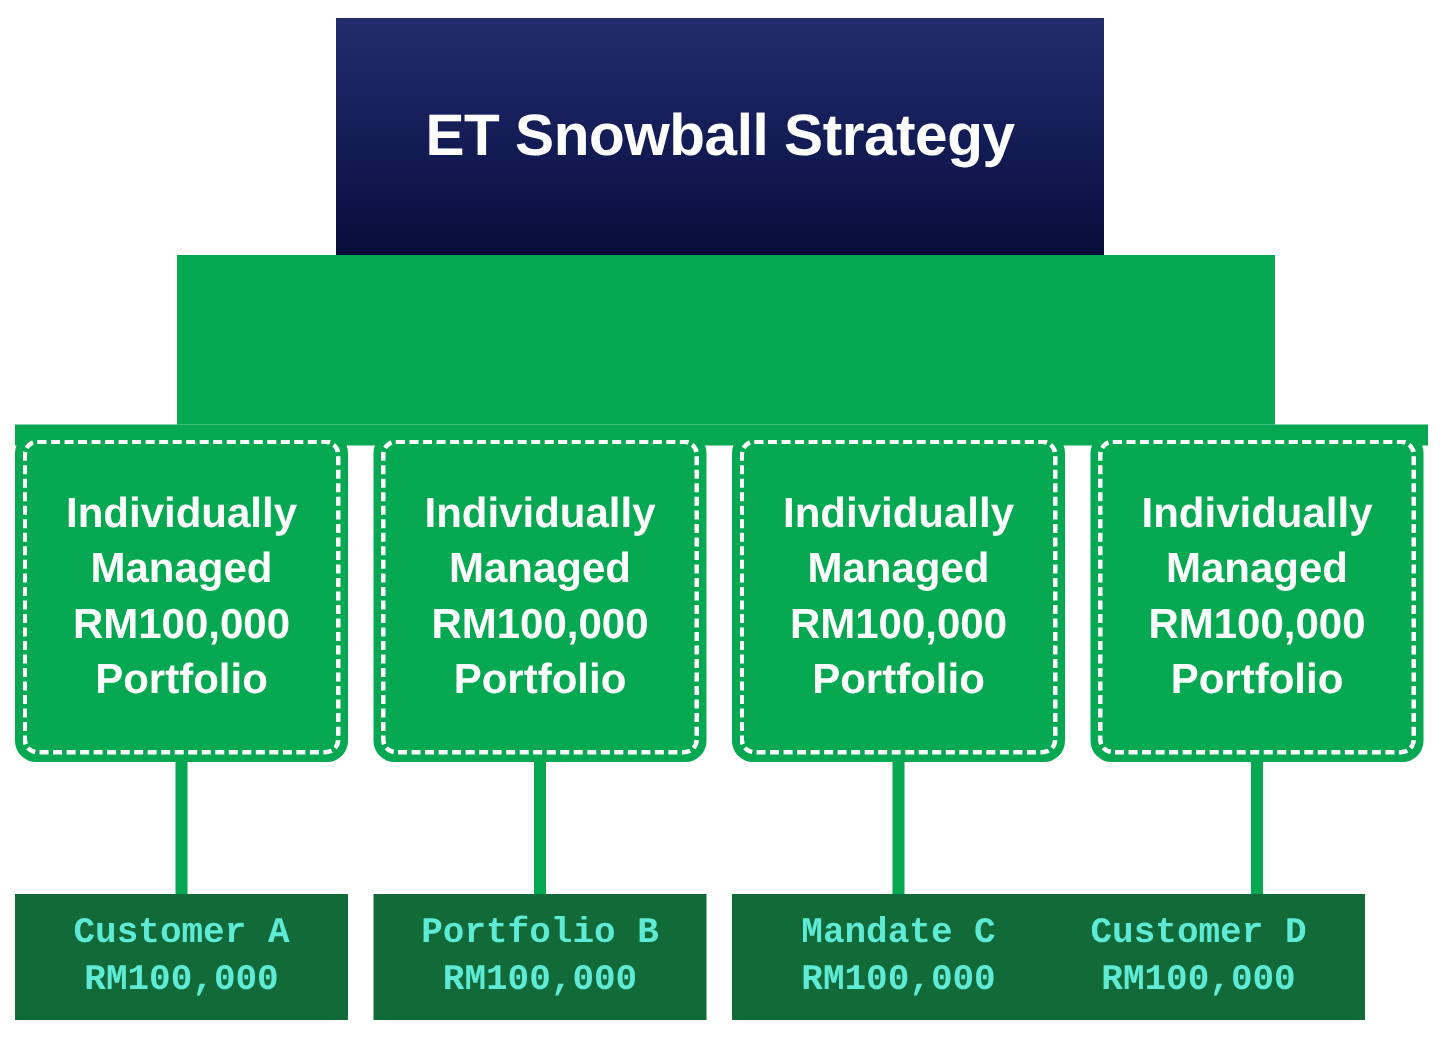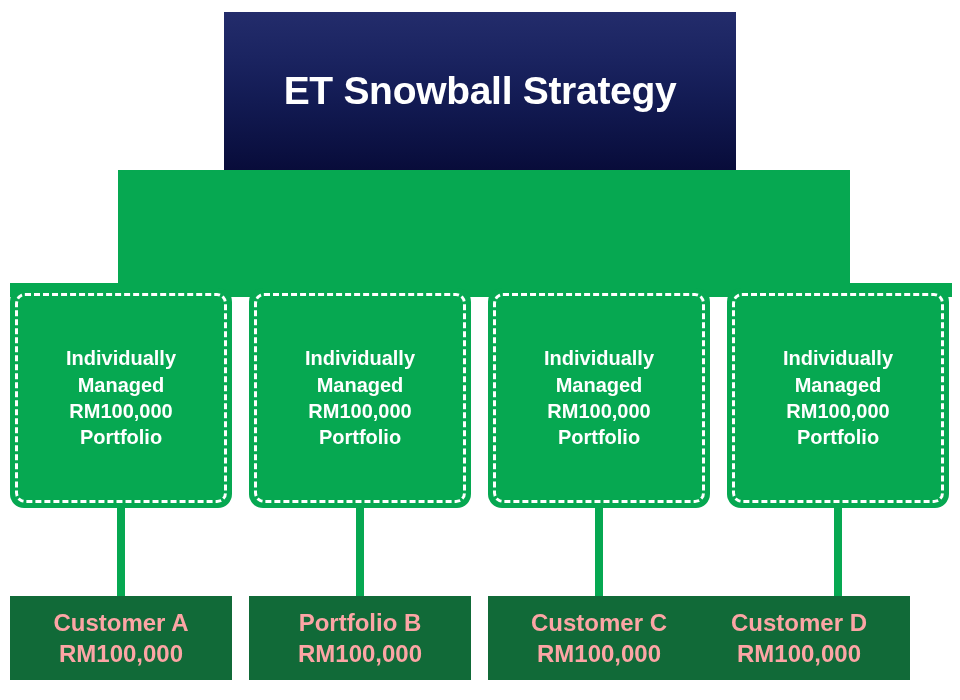--- a/index.html
+++ b/index.html
@@ -92,21 +92,21 @@
     display: flex;
     flex-direction: column;
     align-items: center;
     justify-content: center;
     padding: 14px 10px;
     z-index: 1;
   }
   .portfolio-text span {
     display: block;
     color: #ffffff;
-    font-size: 20px;
+    font-size: 28px;
     font-weight: bold;
     line-height: 1.32;
     text-align: center;
     white-space: nowrap;
   }
 
   
   .drop-line {
     position: absolute;
     top: 502px;
@@ -124,25 +124,26 @@
     height: 84px;
     background: #116a38;
     display: flex;
     flex-direction: column;
     align-items: center;
     justify-content: center;
     z-index: 4;
   }
   .customer-node span {
     display: block;
-    color: #fca5a5;
+    color: #5eead4;
     font-size: 24px;
     font-weight: bold;
     line-height: 1.3;
     white-space: nowrap;
+    font-family: Liberation Mono, monospace;
   }
 </style>
 </head>
 <body>
 
 <div id="diagram">
 
   <div class="title-node">
     <div class="title-line">ET Snowball Strategy</div>
   </div>
@@ -199,21 +200,21 @@
     <span>Customer A</span>
     <span>RM100,000</span>
   </div>
 
   <div class="customer-node" style="left:249px">
     <span>Portfolio B</span>
     <span>RM100,000</span>
   </div>
 
   <div class="customer-node" style="left:488px">
-    <span>Customer C</span>
+    <span>Mandate C</span>
     <span>RM100,000</span>
   </div>
 
   <div class="customer-node" style="left:688px">
     <span>Customer D</span>
     <span>RM100,000</span>
   </div>
 
 </div>
 

